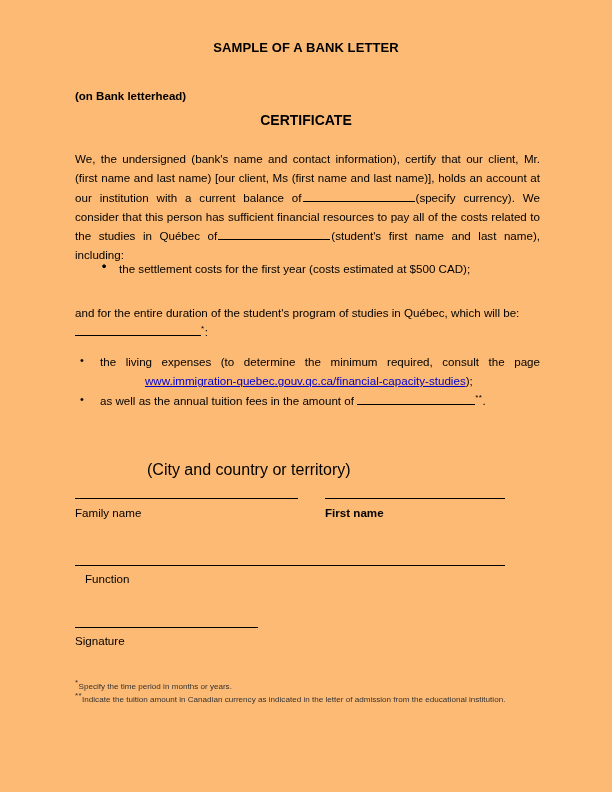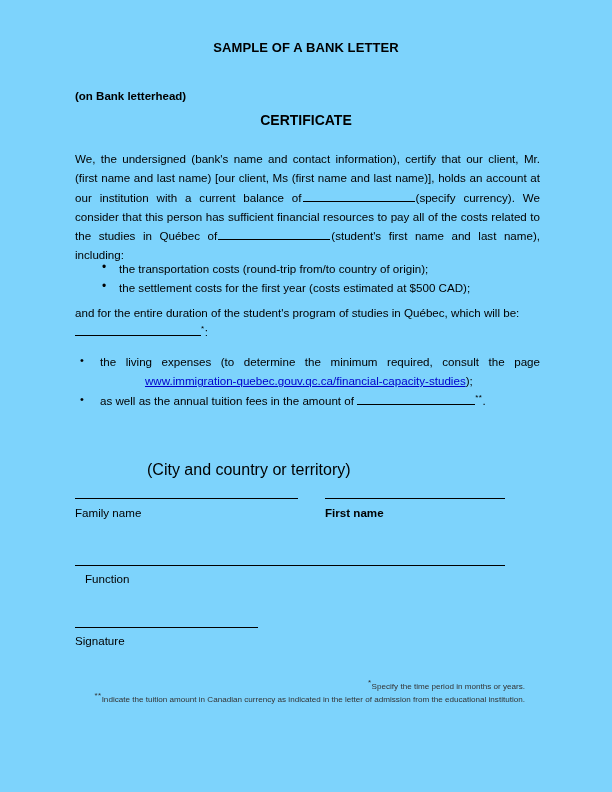--- a/index.html
+++ b/index.html
@@ -14,21 +14,21 @@
     font-family: "Liberation Sans", sans-serif;
     color: #000000;
     overflow: hidden;
   }
 
   .page {
     position: absolute;
     left: 0; top: 0;
     width: 612px;
     height: 792px;
-    background: #7dd3fc;
+    background: #fdba74;
   }
 
   
   .title {
     position: absolute;
     left: 0;
     top: 40px;
     width: 612px;
     text-align: center;
     font-size: 13px;
@@ -198,21 +198,21 @@
   
   .footnotes {
     position: absolute;
     left: 75px;
     top: 681px;
     width: 450px;
     font-size: 8.1px;
     line-height: 12.6px;
     color: #333;
   }
-  .footnotes .fnline { display: block; text-align: right; }
+  .footnotes .fnline { display: block; }
   .footnotes .marker {
     font-size: 8px;
     vertical-align: super;
     line-height: 0;
     letter-spacing: 0.4px;
   }
 </style>
 </head>
 <body>
 
@@ -229,21 +229,20 @@
     <span>(first name and last name) [our client, Ms (first name and last name)], holds an</span>
     <span>account at our institution with a current balance of</span><span class="blank blank-bal"></span><span>(specify</span>
     <span>currency). We consider that this person has sufficient financial resources to pay all of</span>
     <span>the costs related to the studies in Québec of</span><span class="blank blank-stud"></span><span>(student's first</span>
     <span class="lastline">name and last name), including:</span>
   </div>
 
   <div class="list-1">
     <div class="li">
       <span class="bullet">•</span>
-      <span>the transportation costs (round-trip from/to country of origin);</span>
     </div>
     <div class="li">
       <span class="bullet">•</span>
       <span>the settlement costs for the first year (costs estimated at $500 CAD);</span>
     </div>
   </div>
 
   <div class="duration">
     <span>and for the entire duration of the student's program of studies in Québec, which will be:</span>
     <br>

